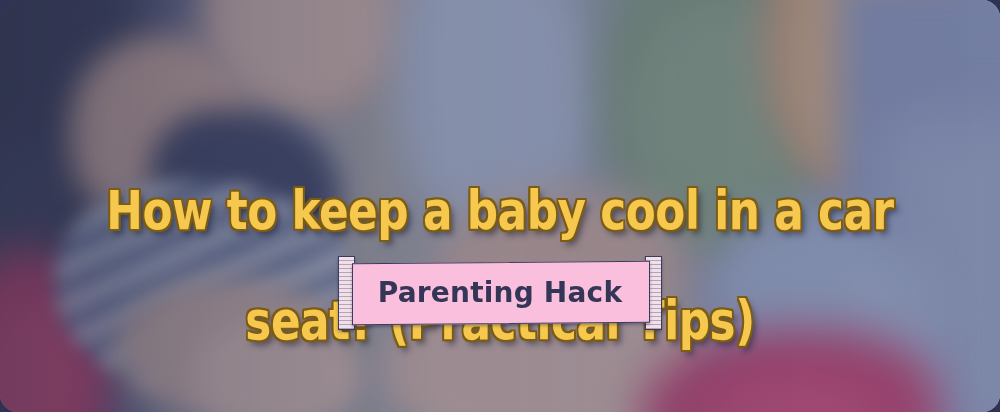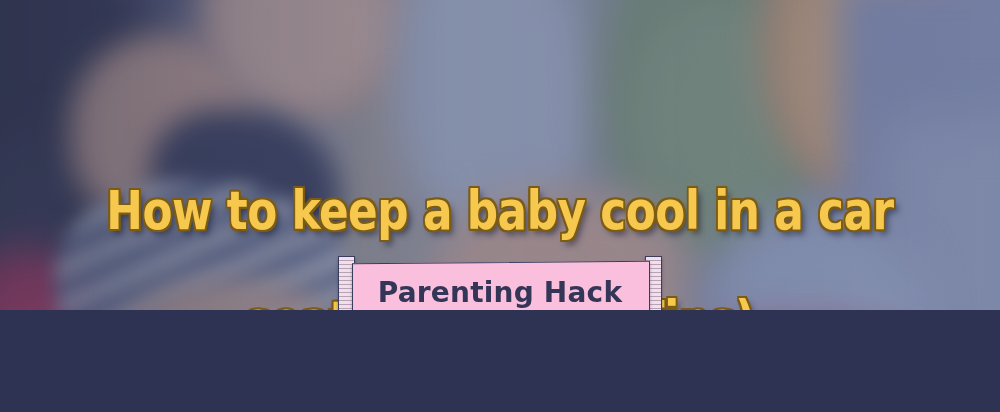--- a/index.html
+++ b/index.html
@@ -7,23 +7,24 @@
     padding: 0;
     background: #2e3354;
   }
   body {
     font-family: "Liberation Sans", sans-serif;
   }
 
   #banner {
     position: relative;
     width: 1000px;
-    height: 310px;
+    height: 412px;
     overflow: hidden;
     background: #6f7ea3;
+    border-radius: 18px;
   }
 
   
   .photo {
     position: absolute;
     inset: 0;
     overflow: hidden;
   }
 
   

